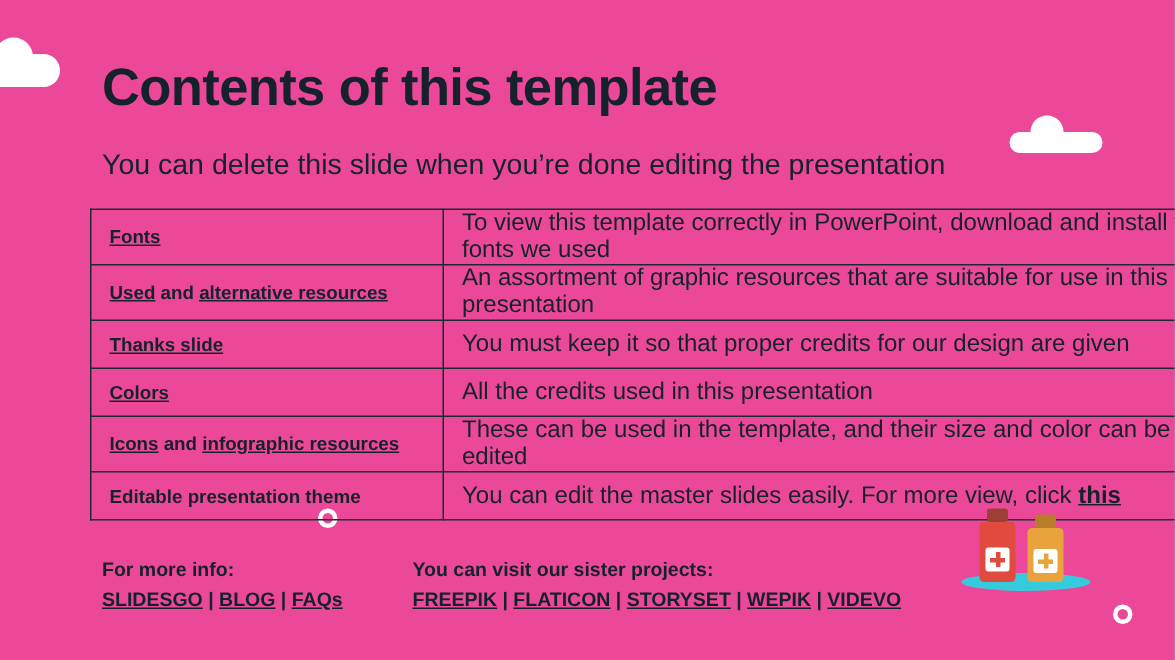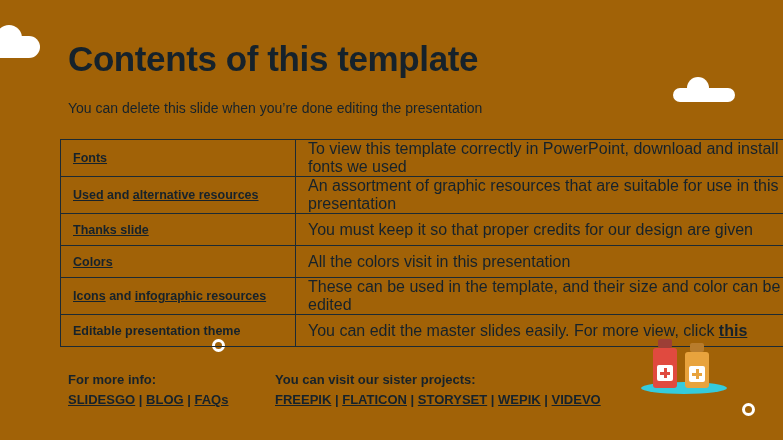--- a/index.html
+++ b/index.html
@@ -10,21 +10,21 @@
     width: 783px;
     height: 440px;
     background: #3ad6e8;
     font-family: "Liberation Sans", sans-serif;
     overflow: hidden;
     position: relative;
   }
   .slide {
     position: absolute;
     inset: 0;
-    background: #a16207;
+    background: #ec4899;
     overflow: hidden;
   }
   
   .cloud {
     position: absolute;
     background: #ffffff;
     border-radius: 999px;
   }
   .cloud-left {
     left: -30px;
@@ -84,21 +84,21 @@
     font-size: 35px;
     font-weight: bold;
     color: #16222b;
     letter-spacing: -0.4px;
     line-height: 1.1;
   }
   .subtitle {
     position: absolute;
     left: 68px;
     top: 100px;
-    font-size: 14px;
+    font-size: 19px;
     color: #16222b;
   }
 
   table.contents {
     position: absolute;
     left: 60px;
     top: 139px;
     width: 770px;
     border-collapse: collapse;
     table-layout: fixed;
@@ -241,21 +241,21 @@
         <tr>
           <td class="col-left"><span class="lnk">Used</span><span class="plain"> and </span><span class="lnk">alternative resources</span></td>
           <td class="col-right"><span>An assortment of graphic resources that are suitable for use in this presentation</span></td>
         </tr>
         <tr>
           <td class="col-left"><span class="lnk">Thanks slide</span></td>
           <td class="col-right"><span>You must keep it so that proper credits for our design are given</span></td>
         </tr>
         <tr>
           <td class="col-left"><span class="lnk">Colors</span></td>
-          <td class="col-right"><span>All the colors visit in this presentation</span></td>
+          <td class="col-right"><span>All the credits used in this presentation</span></td>
         </tr>
         <tr>
           <td class="col-left"><span class="lnk">Icons</span><span class="plain"> and </span><span class="lnk">infographic resources</span></td>
           <td class="col-right"><span>These can be used in the template, and their size and color can be edited</span></td>
         </tr>
         <tr>
           <td class="col-left"><span class="plain">Editable presentation theme</span></td>
           <td class="col-right"><span>You can edit the master slides easily. For more view, click </span><span class="lnk">this</span></td>
         </tr>
       </tbody>

